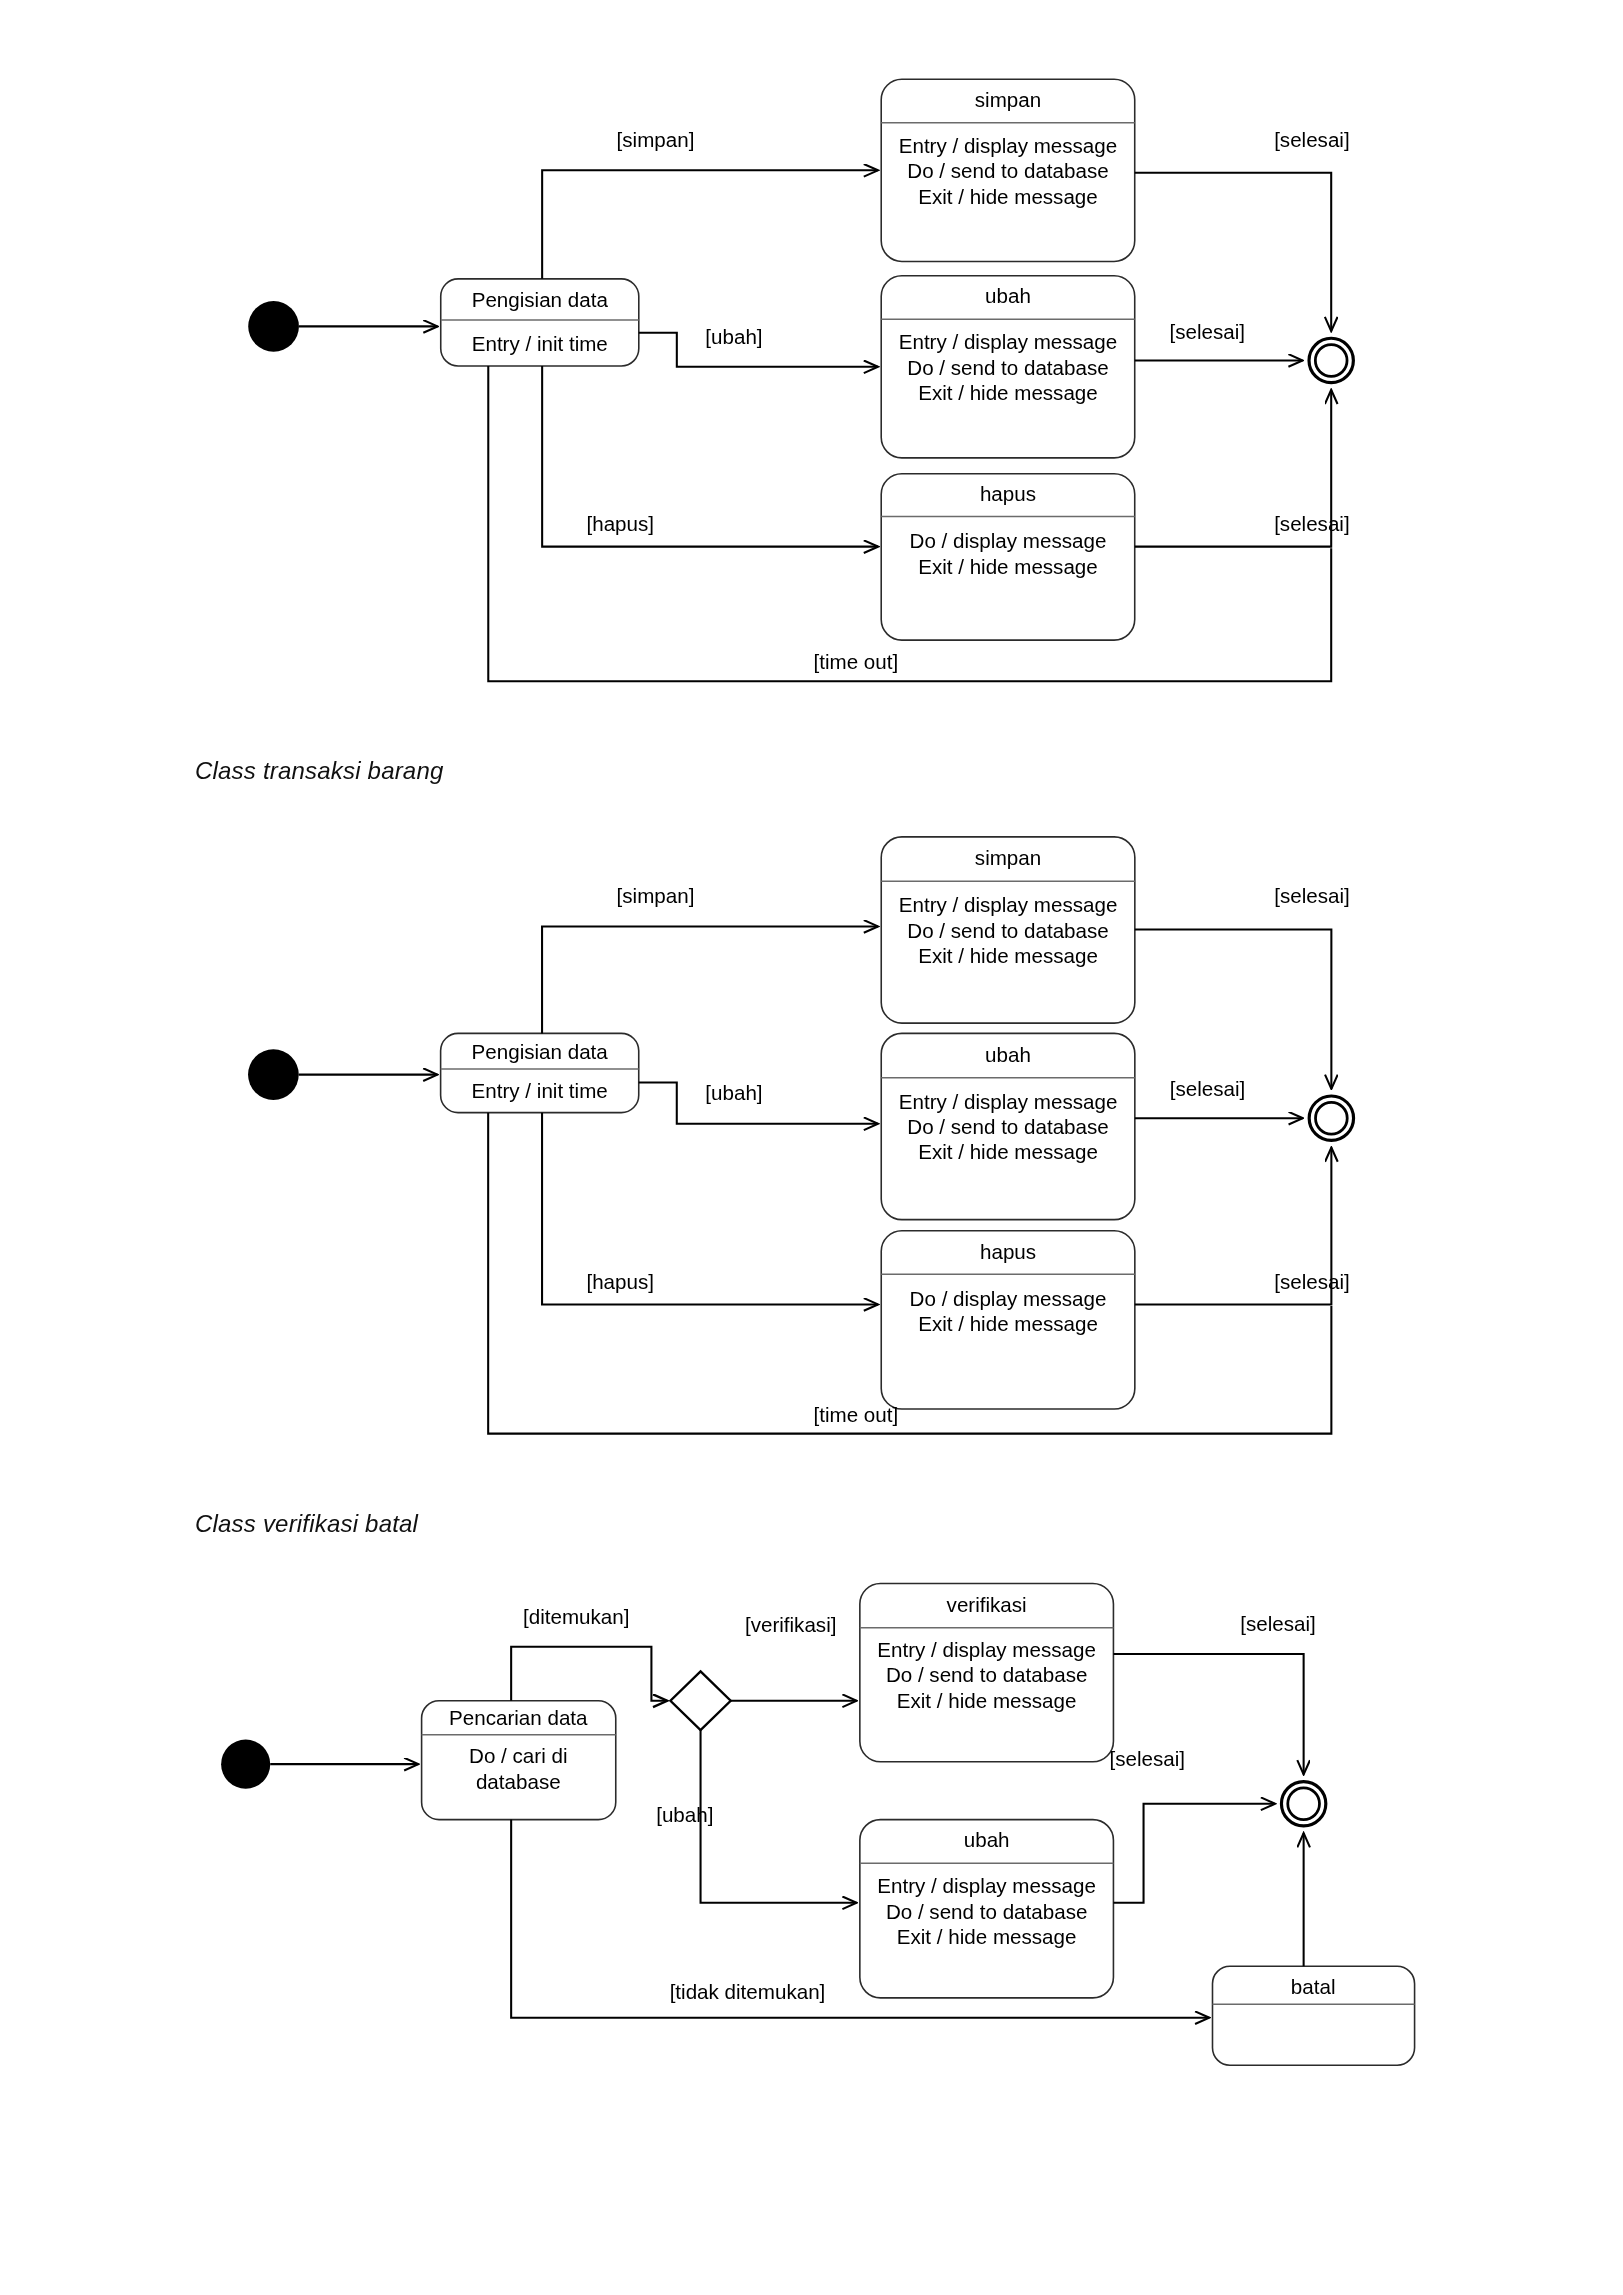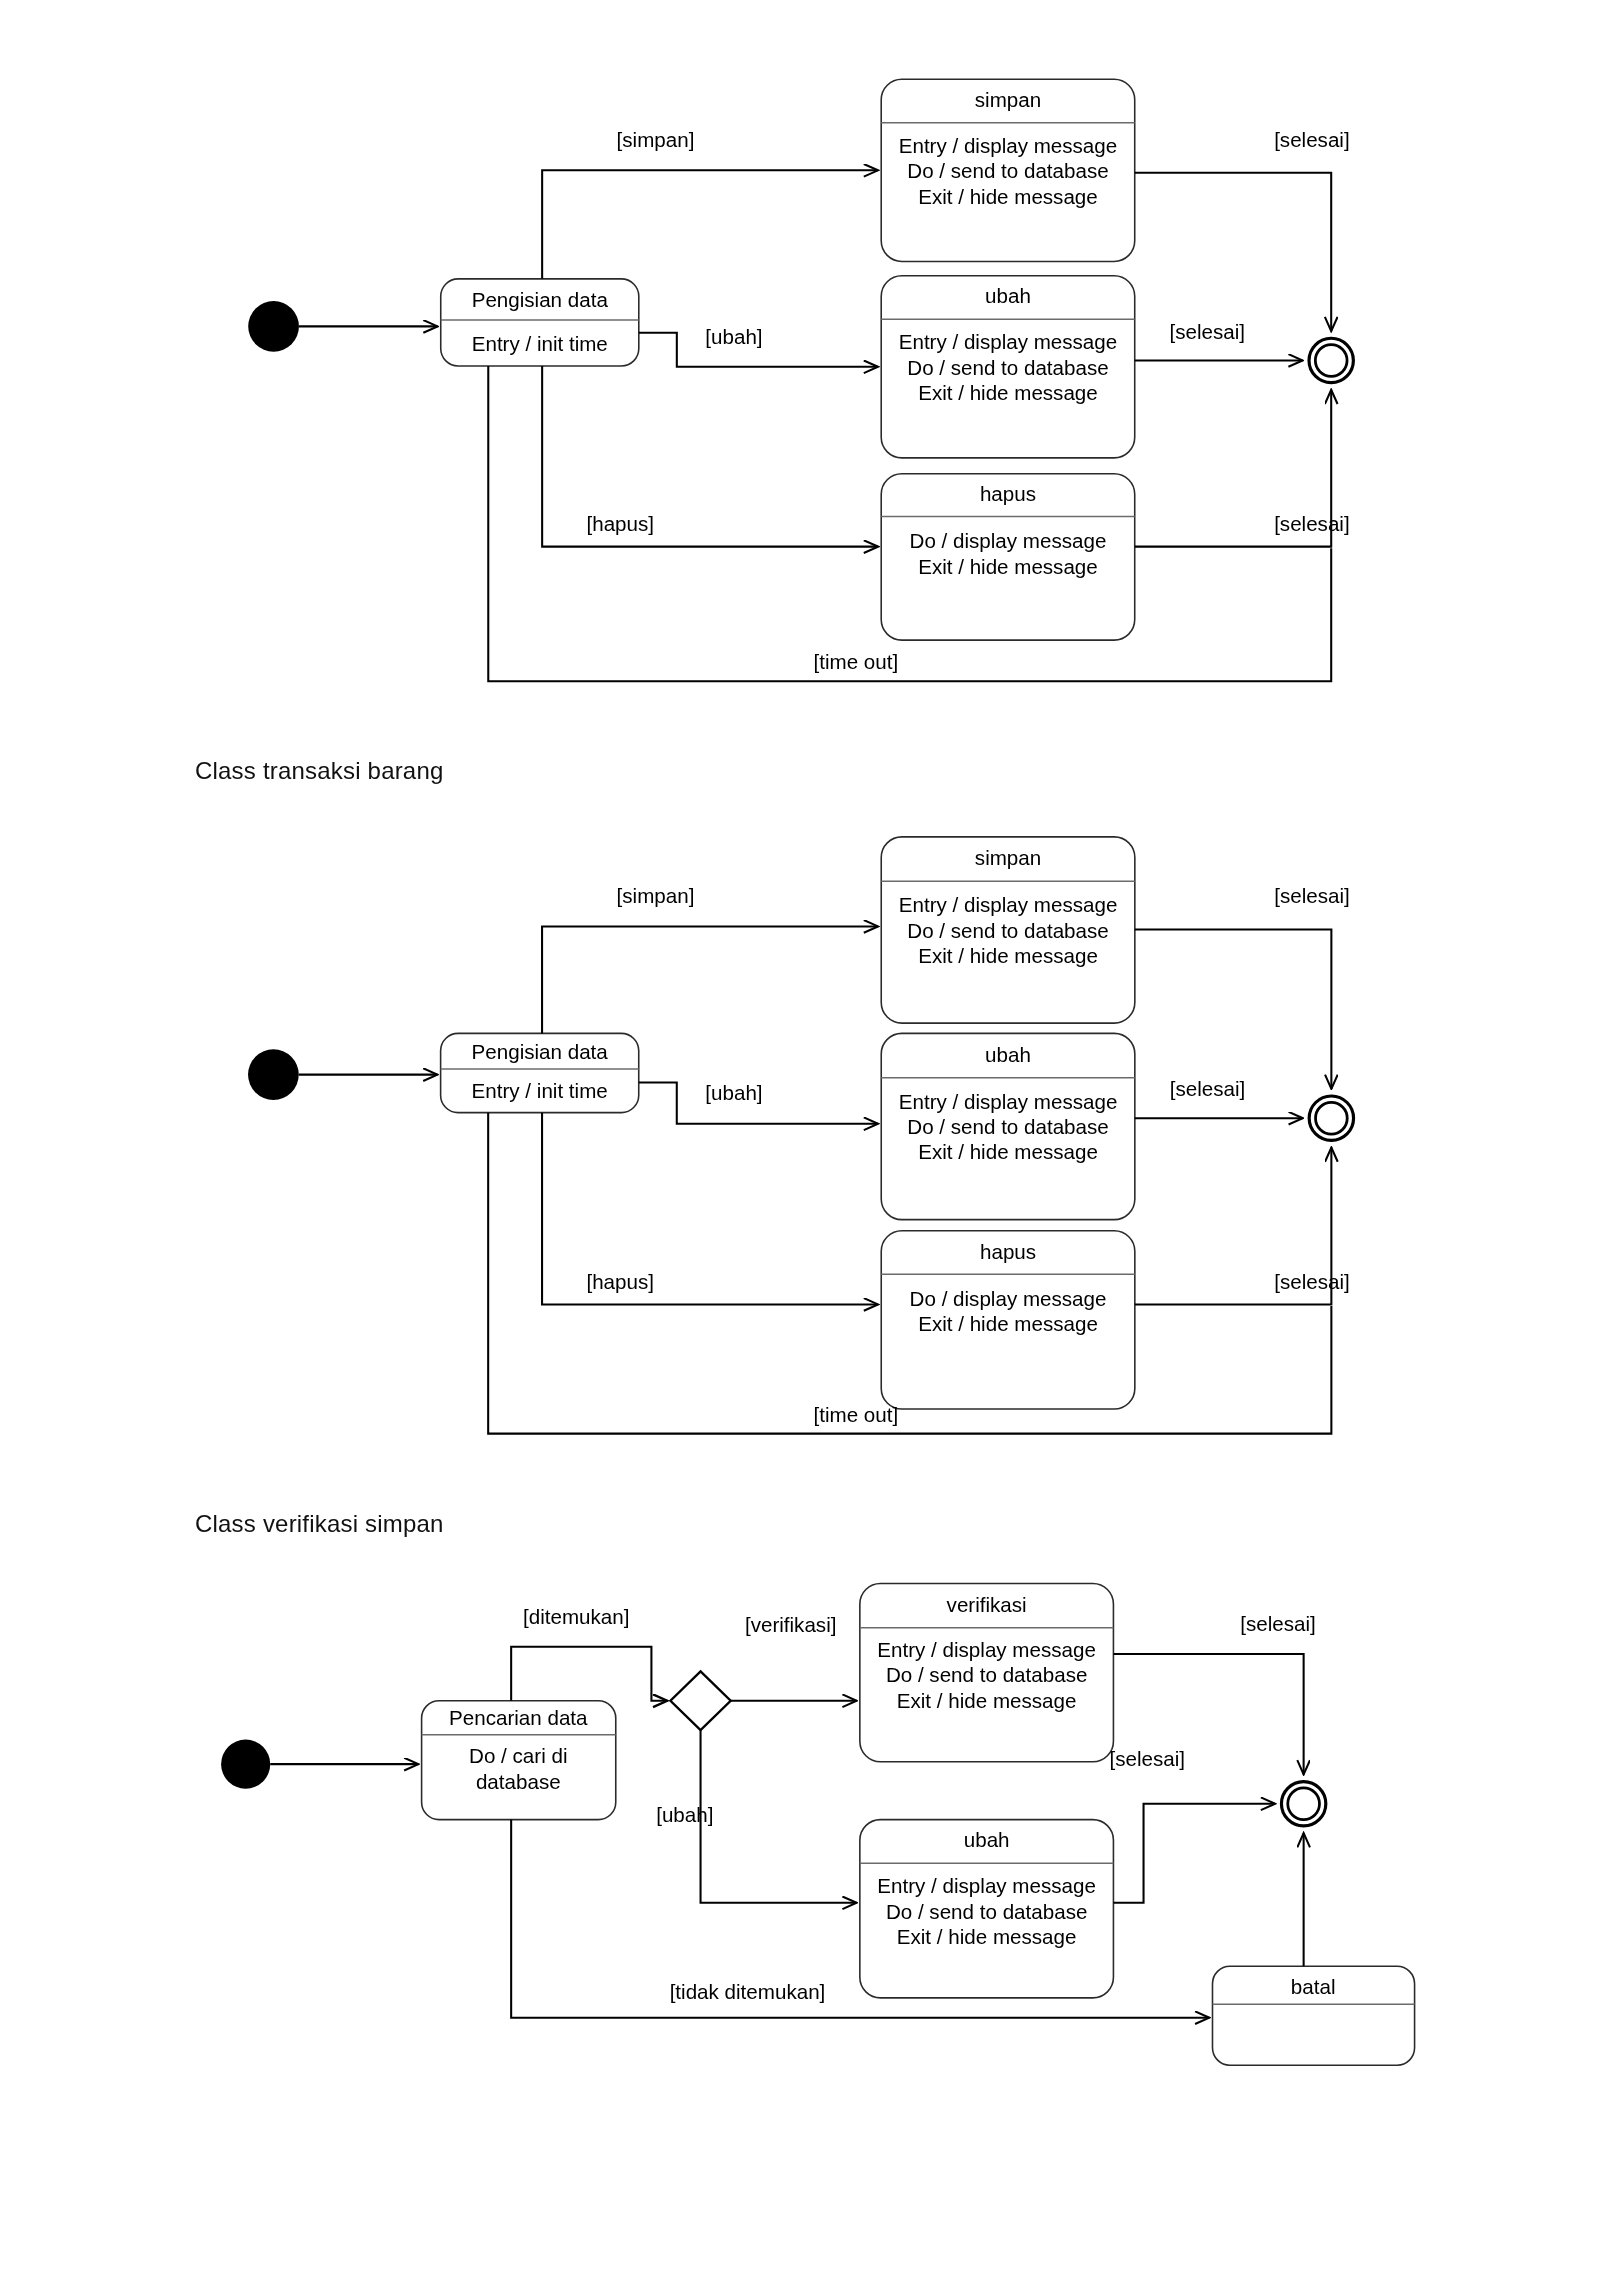--- a/index.html
+++ b/index.html
@@ -1,18 +1,18 @@
 <!DOCTYPE html>
 <html style="font-size:12.7px"><head>
 <meta charset="utf-8">
 <style>
   html,body{margin:0;padding:0;background:#ffffff;}
   body{width:1623px;height:2295px;font-family:"Liberation Sans",sans-serif;color:#000;}
   .page{position:relative;width:1623px;height:2295px;background:#fff;overflow:hidden;}
-  .caption{position:absolute;font-size:24px;color:#111;letter-spacing:0.2px;white-space:nowrap;}
+  .caption{position:absolute;font-size:24px;color:#111;letter-spacing:0.2px;white-space:nowrap;font-style:italic;}
   svg{display:block;}
   .diagram{position:absolute;left:0;top:0;}
   text{font-family:"Liberation Sans",sans-serif;fill:#000;}
   .t-title{font-size:26px;}
   .t-body{font-size:26px;}
   .t-guard{font-size:26px;}
   .box{fill:#ffffff;stroke:#2b2b2b;stroke-width:2;}
   .divider{stroke:#6b6b6b;stroke-width:2;}
   .edge{stroke:#000;stroke-width:2.6;fill:none;}
   .arrowline{stroke:#000;stroke-width:2.6;fill:none;}
@@ -159,21 +159,21 @@
     <path class="edge" marker-end="url(#ah)" d="M1432,395 L1644,395"></path>
     <text class="t-guard" x="1476" y="367">[selesai]</text>
 
     <path class="edge" marker-end="url(#ah)" d="M1432,630 L1680,630 L1680,432"></path>
     <text class="t-guard" x="1608" y="610">[selesai]</text>
 
     <path class="edge" d="M616,388 L616,793 L1680,793 L1680,632"></path>
     <text class="t-guard" x="1080" y="778" text-anchor="middle">[time out]</text>
   </svg>
 
-  <div class="caption" style="left:195px; top:1510px;">Class verifikasi simpan</div>
+  <div class="caption" style="left:195px; top:1510px;">Class verifikasi batal</div>
 
   <svg class="diagram" width="1623" height="658" viewBox="0 0 2048 830" style="left:0px; top:1554px;">
 
     <circle class="initial" cx="310" cy="265" r="31"></circle>
     <path class="arrowline" marker-end="url(#ah)" d="M341,265 L528,265"></path>
 
     <g>
       <rect class="box" x="532" y="185" width="245" height="150" rx="22" ry="22"></rect>
       <line class="divider" x1="532" y1="228" x2="777" y2="228"></line>
       <text class="t-title" x="654" y="216" text-anchor="middle">Pencarian data</text>

